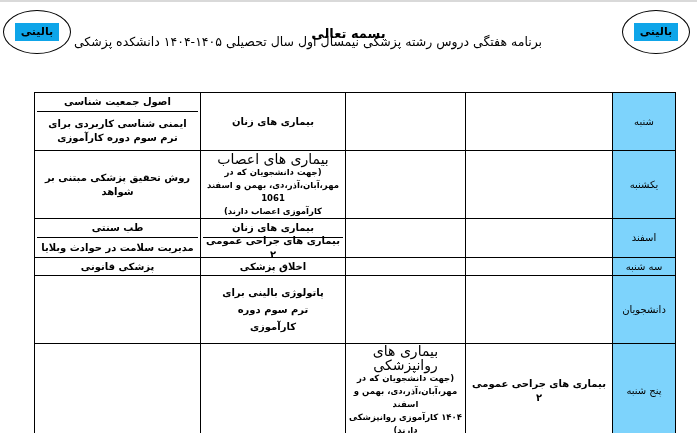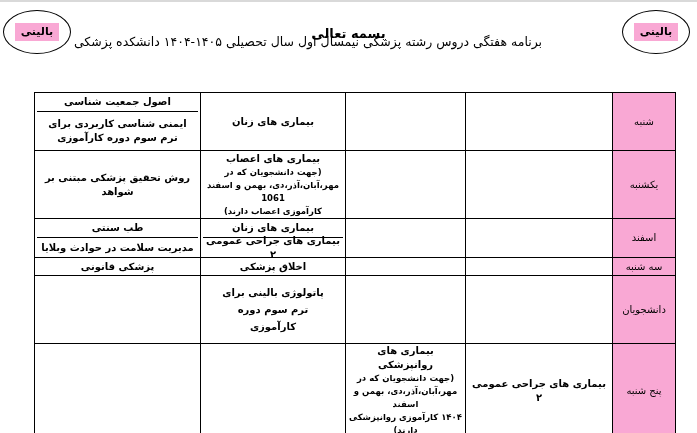--- a/index.html
+++ b/index.html
@@ -8,44 +8,44 @@
     font-family:"DejaVu Sans", sans-serif; color:#000;
   }
   .topline { position:absolute; left:0; top:0; width:697px; height:2px; background:#d9d9d9; }
   .oval {
     position:absolute; top:10px; width:66px; height:42px; border:1px solid #000; border-radius:50%;
     display:flex; align-items:center; justify-content:center; background:#fff;
   }
   .oval-left { left:3px; }
   .oval-right { left:622px; }
   .oval .badge {
-    background:#f9a8d4; padding:2px 6px; font-size:11px; font-weight:bold; line-height:14px;
+    background:#0ea5e9; padding:2px 6px; font-size:11px; font-weight:bold; line-height:14px;
   }
   .title1 {
     position:absolute; left:0; width:697px; top:10px; text-align:center; font-size:13px; font-weight:bold; direction:rtl;margin-top:16px;
   }
   .title2 {
     position:absolute; left:0; width:616px; top:34px; text-align:center; font-size:12.5px; font-weight:normal; direction:rtl;
   }
   table.sched {
     position:absolute; left:34px; top:92px; width:641px; border-collapse:collapse; direction:rtl;
     table-layout:fixed;
   }
   table.sched td, table.sched th {
     border:1.5px solid #000; text-align:center; vertical-align:middle; padding:0 2px;
     font-size:10px; line-height:14px;
   }
   table.sched th { background:#a9a9a9; font-weight:normal; height:38px; font-size:11px; }
-  td.day { background:#f9a8d4; font-size:9.5px; }
+  td.day { background:#7dd3fc; font-size:9.5px; }
   td.course { font-weight:bold; font-size:10px; }
   td.sub { padding:0;margin-left:8px; }
   .subcell { border-bottom:1.5px solid #000; font-weight:bold; font-size:10px; display:flex; align-items:center; justify-content:center; }
   .subcell:last-child { border-bottom:none;text-align:center; }
   .note { font-weight:bold; font-size:8.5px; line-height:13px; display:block; }
-  .ctitle { font-weight:bold; font-size:10px; display:block; }
+  .ctitle { font-weight:normal; font-size:14px; display:block; }
 </style>
 </head>
 <body>
 
 <div class="topline"></div>
 
 <div class="oval oval-left">
   <span class="badge">بالینی</span>
 </div>
 <div class="oval oval-right">

